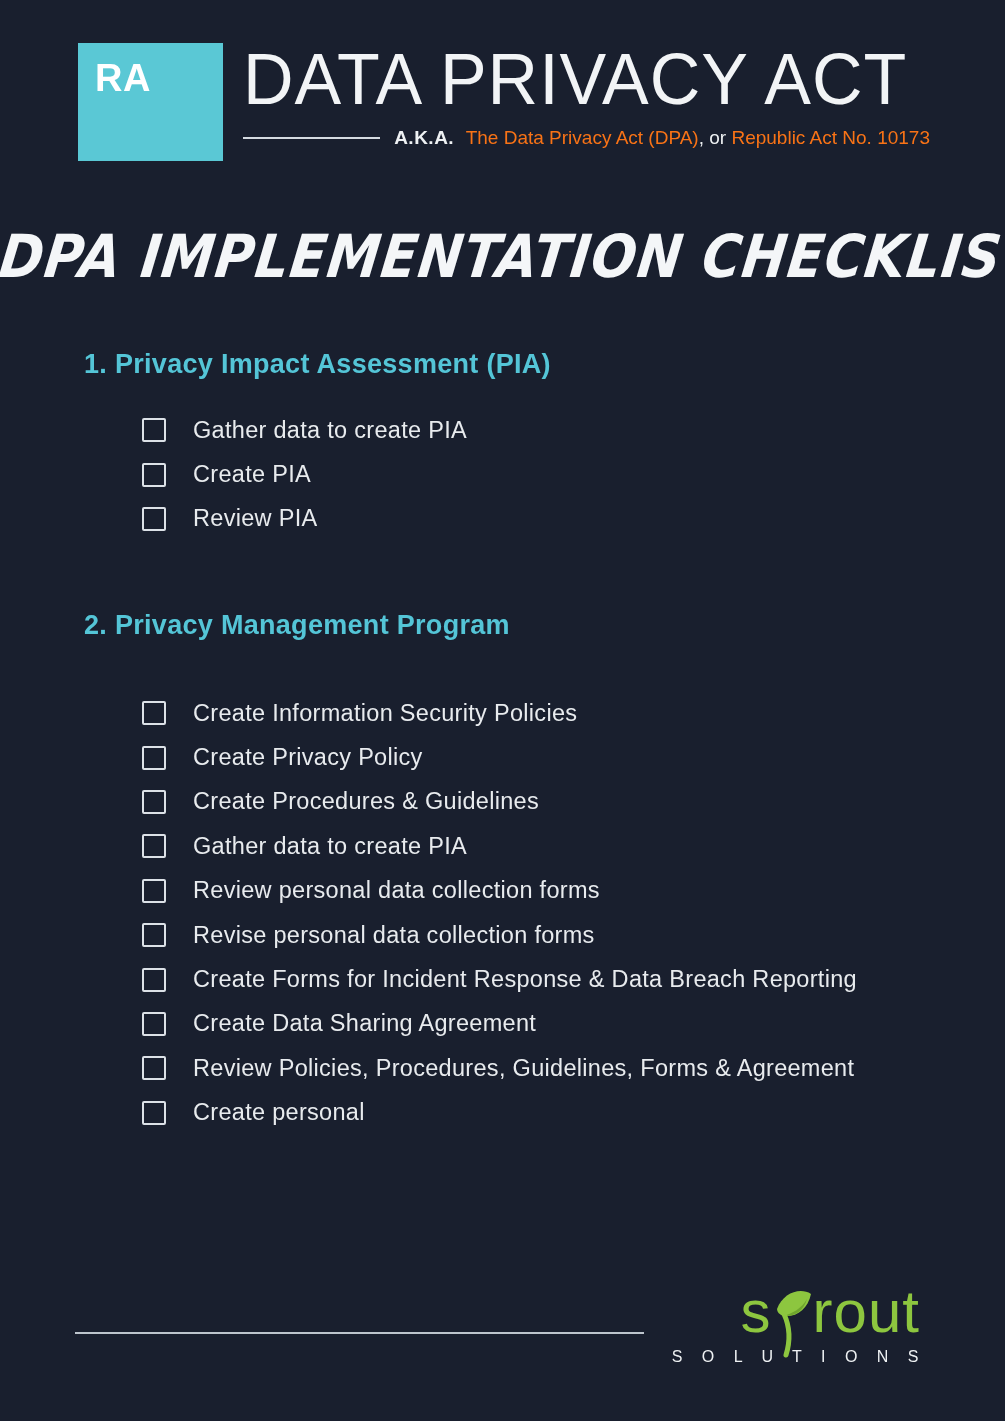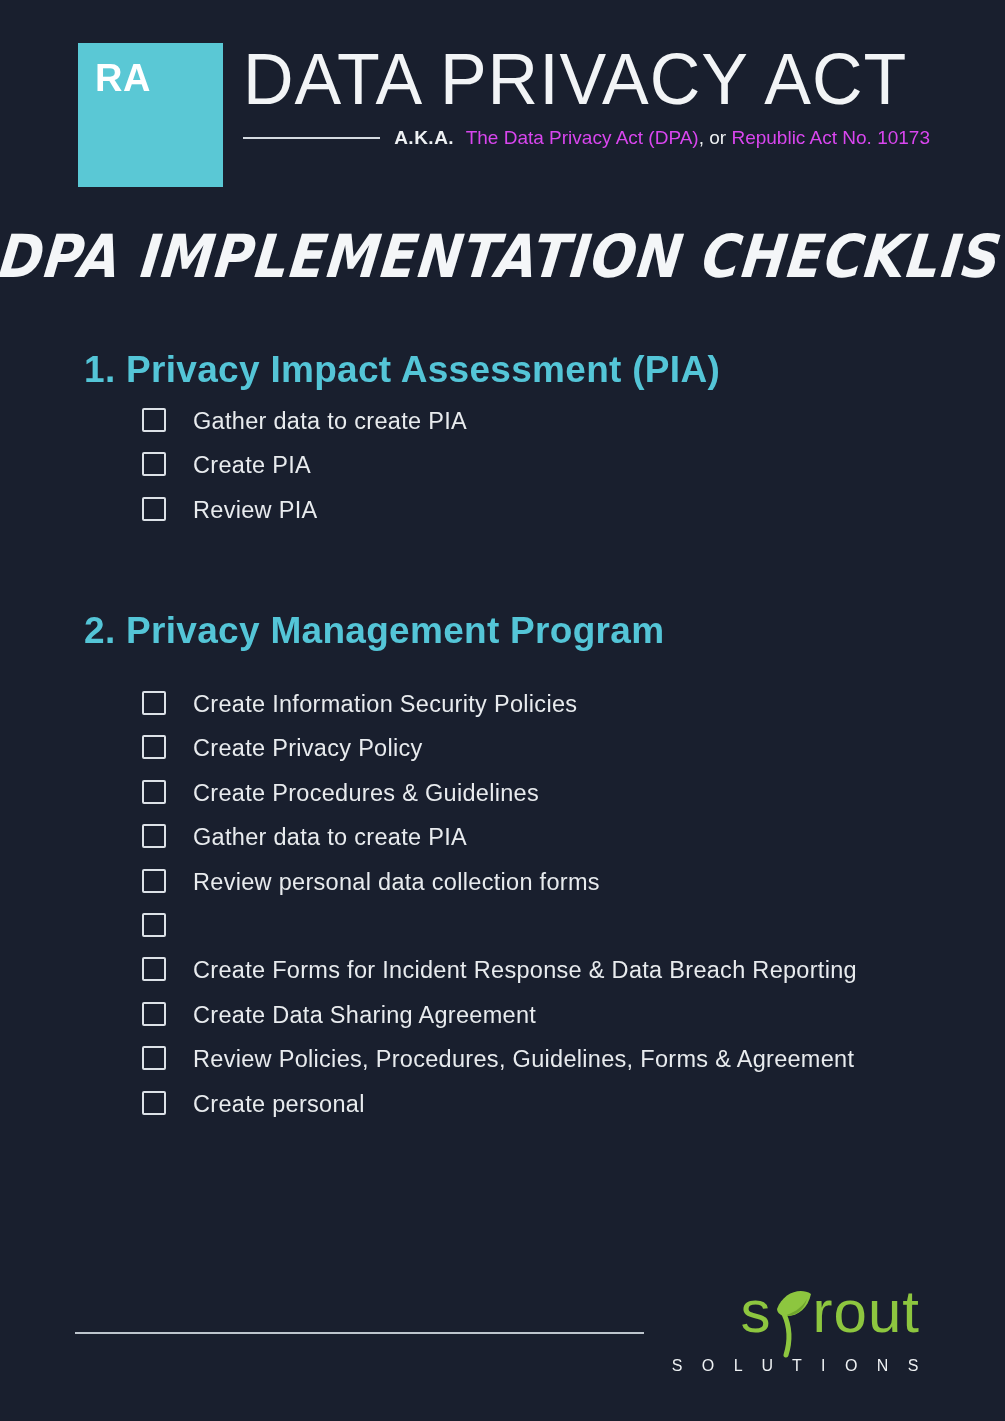--- a/index.html
+++ b/index.html
@@ -11,21 +11,21 @@
     overflow:hidden;
     margin:0 auto;
   }
 
   
   .header{
     position:absolute;left:78px;top:43px;right:75px;
     display:flex;gap:20px;
   }
   .badge{
-    width:145px;height:144px;
+    width:145px;height:118px;
     background:#5ac8d5;
     color:#ffffff;
     font-weight:bold;
     font-size:38px;line-height:1.22;
     padding:12px 0 0 17px;
     box-sizing:border-box;
     letter-spacing:0.5px;
     flex:0 0 auto;
   }
   .title-block{flex:1;display:flex;flex-direction:column;min-width:0;}
@@ -47,21 +47,21 @@
     color:#f0f2f4;
   }
   .subtitle-rule{
     flex:1;
     border-top:2px solid #d4dae0;
     margin-right:14px;
     height:0;
   }
   .subtitle-row span{white-space:pre;}
   .sub-aka{font-weight:bold;letter-spacing:0.5px;}
-  .sub-teal{color:#d946ef;}
+  .sub-teal{color:#f97316;}
   .sub-white{color:#eef1f3;}
 
   
   .script-title{
     position:absolute;left:0;right:0;top:226px;
     margin:0;
     text-align:center;
     color:#f4f6f8;
     font-family:"DejaVu Sans", sans-serif;
     font-style:italic;
@@ -70,36 +70,36 @@
     letter-spacing:1px;
     transform:skewX(-7deg) scaleY(1.12);
     transform-origin:center;
     white-space:nowrap;
   }
 
   
   .section-heading{
     position:absolute;left:84px;margin:0;
     color:#54c5d7;
-    font-size:37px;
+    font-size:27px;
     font-weight:bold;
     letter-spacing:0.3px;
     white-space:nowrap;
   }
   .heading-1{top:349px;}
   .heading-2{top:610px;}
 
   .check-list{
     position:absolute;left:142px;right:40px;
     list-style:none;margin:0;padding:0;
   }
   .list-1{top:408px;}
   .list-2{top:691px;}
   .check-list li{
-    display:flex;
+    display:flex;align-items:center;
     height:44.4px;
   }
   .cb{
     width:20px;height:20px;
     border:2px solid #dce1e7;
     border-radius:2px;
     margin-right:27px;
     flex:0 0 auto;
     box-sizing:content-box;
     background:transparent;
@@ -137,21 +137,21 @@
   }
   .leafp{
     display:inline-block;
     width:38px;height:72px;
     margin:0 1px -20px 2px;
   }
   .logo-sub{
     color:#eef1f3;
     font-size:16px;
     letter-spacing:7.5px;
-    margin-top:18px;
+    margin-top:9px;
     margin-right:-6px;
     white-space:nowrap;
   }
 </style>
 </head>
 <body>
 
 <div class="page">
 
   <div class="header">
@@ -205,20 +205,21 @@
     <li>
       <span class="cb"></span>
       <span class="item-label">Gather data to create PIA</span>
     </li>
     <li>
       <span class="cb"></span>
       <span class="item-label">Review personal data collection forms</span>
     </li>
     <li>
       <span class="cb"></span>
+      <span class="item-label">Revise personal data collection forms</span>
     </li>
     <li>
       <span class="cb"></span>
       <span class="item-label">Create Forms for Incident Response &amp; Data Breach Reporting</span>
     </li>
     <li>
       <span class="cb"></span>
       <span class="item-label">Create Data Sharing Agreement</span>
     </li>
     <li>

